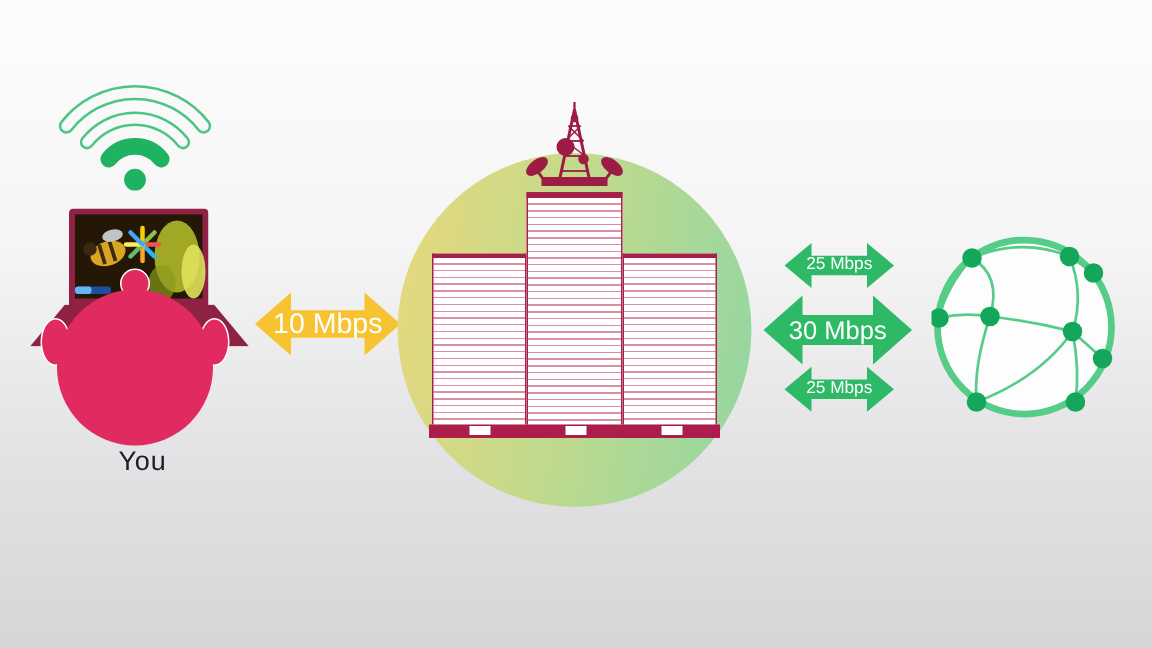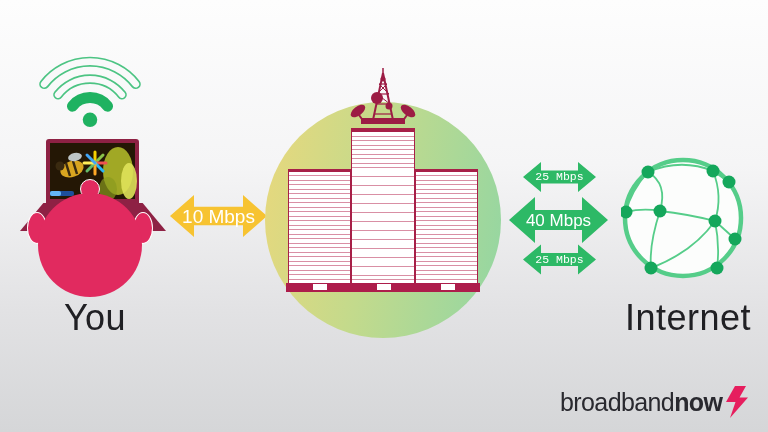--- a/index.html
+++ b/index.html
@@ -6,21 +6,21 @@
   .stage{
     position:relative;width:768px;height:432px;overflow:hidden;
     font-family:"Liberation Sans",sans-serif;
     background:linear-gradient(180deg,#fdfdfd 0%,#f5f5f6 38%,#e2e2e4 72%,#d5d6d8 100%);
   }
   .abs{position:absolute;}
 
   
   .node-label{
     position:absolute;text-align:center;color:#202024;
-    font-size:36px;letter-spacing:.5px;
+    font-size:18px;letter-spacing:.5px;
   }
 
   
   .screen-svg{position:absolute;left:46px;top:139px;z-index:1;}
   .laptop-base{
     position:absolute;left:20px;top:203px;width:146px;height:28px;z-index:2;
     background:#8e2144;
     clip-path:polygon(16% 0,84% 0,100% 100%,0 100%);
   }
   .ear{
@@ -39,21 +39,21 @@
     position:absolute;left:38px;top:193px;width:104px;height:104px;border-radius:50%;
     background:#e12a5f;z-index:4;
   }
 
   
   .arrow{position:absolute;display:flex;align-items:center;justify-content:center;}
   .arrow svg{position:absolute;inset:0;}
   .arrow span{position:relative;z-index:1;color:#fff;line-height:1;}
   .arrow-yellow span{font-size:19px;}
   .arrow-green-lg span{font-size:17px;}
-  .arrow-green-sm span{font-size:11.5px;font-family:Liberation Mono, monospace;}
+  .arrow-green-sm span{font-size:11.5px;}
 
   
   .isp-circle{
     position:absolute;left:265px;top:102px;width:236px;height:236px;border-radius:50%;
     background:linear-gradient(100deg,#e9d87c 0%,#c3da8c 45%,#92d6a3 100%);
   }
   .block{
     position:absolute;box-sizing:border-box;background-color:#fff;
     background-image:repeating-linear-gradient(#ffffff 0px,#ffffff 3.5px,#d98fa4 3.5px,#d98fa4 4.5px);
     border-left:1px solid #a72048;border-right:1px solid #a72048;
@@ -171,21 +171,21 @@
     <svg width="73" height="30" viewBox="0 0 73 30">
       <polygon fill="#2db966" points="0,15 18,0 18,8.5 55,8.5 55,0 73,15 55,30 55,21.5 18,21.5 18,30"></polygon>
     </svg>
     <span>25 Mbps</span>
   </div>
 
   <div class="arrow arrow-green-lg" style="left:509px;top:197px;width:99px;height:46px;">
     <svg width="99" height="46" viewBox="0 0 99 46">
       <polygon fill="#2db966" points="0,23 26,0 26,13 73,13 73,0 99,23 73,46 73,33 26,33 26,46"></polygon>
     </svg>
-    <span>40 Mbps</span>
+    <span>30 Mbps</span>
   </div>
 
   <div class="arrow arrow-green-sm" style="left:523px;top:244px;width:73px;height:31px;">
     <svg width="73" height="31" viewBox="0 0 73 30">
       <polygon fill="#2db966" points="0,15 18,0 18,8.5 55,8.5 55,0 73,15 55,30 55,21.5 18,21.5 18,30"></polygon>
     </svg>
     <span>25 Mbps</span>
   </div>
 
   <svg class="abs" style="left:621px;top:156px;" width="124" height="124" viewBox="0 0 124 124">
@@ -209,22 +209,15 @@
       <circle cx="108" cy="26" r="6.5"></circle>
       <circle cx="5" cy="56" r="6.5"></circle>
       <circle cx="39" cy="55" r="6.5"></circle>
       <circle cx="94" cy="65" r="6.5"></circle>
       <circle cx="114" cy="83" r="6.5"></circle>
       <circle cx="30" cy="112" r="6.5"></circle>
       <circle cx="96" cy="112" r="6.5"></circle>
     </g>
   </svg>
 
-  <div class="node-label" style="left:613px;top:297px;width:150px;">Internet</div>
-
-  <div class="logo">
-    <span class="word"><span class="w-reg">broadband</span><span class="w-bold">now</span></span>
-    <svg width="22" height="32" viewBox="0 0 22 32">
-      <polygon fill="#e61e5e" points="9,0 20,0 13.5,11.5 22,11.5 4,32 9.5,16 0,16"></polygon>
-    </svg>
-  </div>
+
 
 </div>
 
 </body></html>

